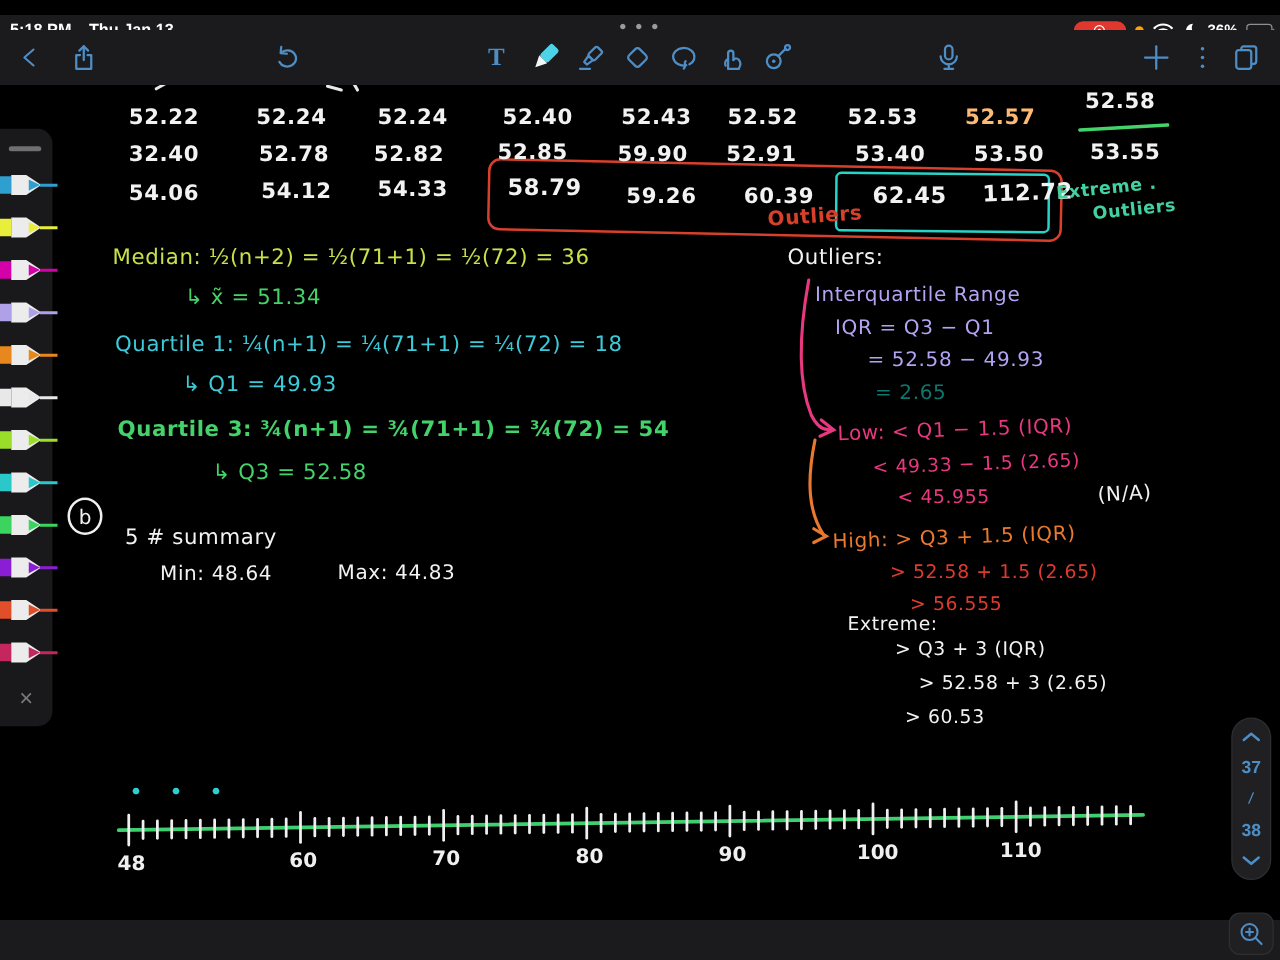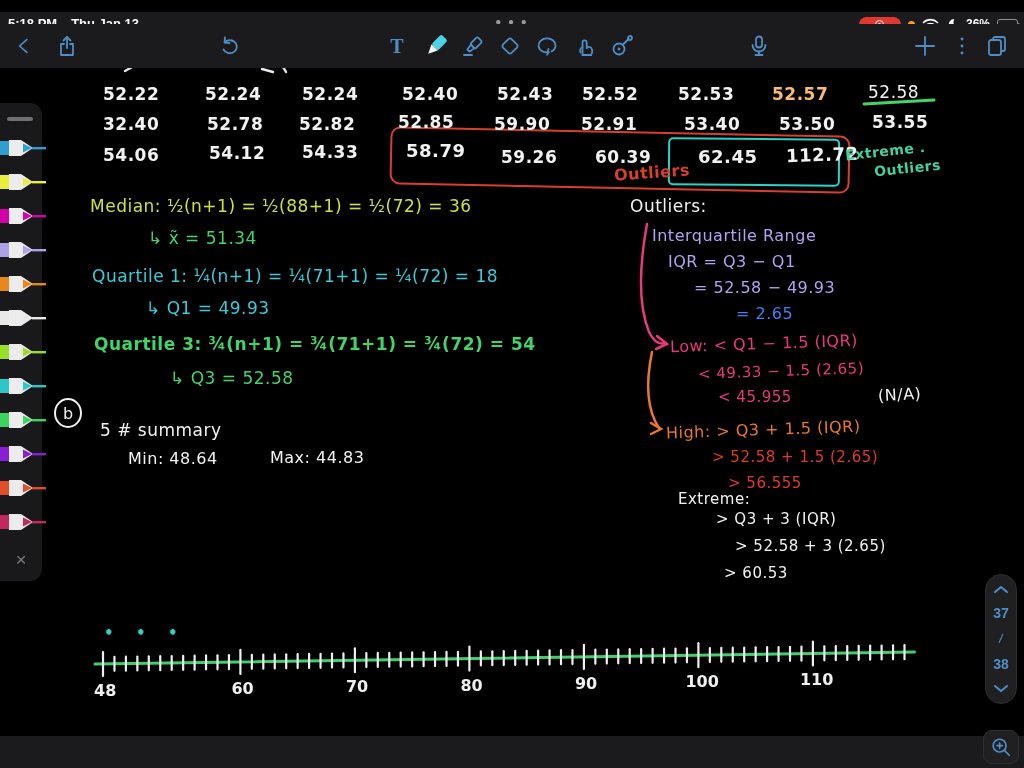--- a/index.html
+++ b/index.html
@@ -180,55 +180,55 @@
       </svg>
     <div id="notes">
         <div class="ink" style="left: 103px; top: 84px; color: rgb(242, 242, 242); font-size: 17px; font-weight: bold;">52.22</div>
         <div class="ink" style="left: 205px; top: 84px; color: rgb(242, 242, 242); font-size: 17px; font-weight: bold;">52.24</div>
         <div class="ink" style="left: 302px; top: 84px; color: rgb(242, 242, 242); font-size: 17px; font-weight: bold;">52.24</div>
         <div class="ink" style="left: 402px; top: 84px; color: rgb(242, 242, 242); font-size: 17px; font-weight: bold;">52.40</div>
         <div class="ink" style="left: 497px; top: 84px; color: rgb(242, 242, 242); font-size: 17px; font-weight: bold;">52.43</div>
         <div class="ink" style="left: 582px; top: 84px; color: rgb(242, 242, 242); font-size: 17px; font-weight: bold;">52.52</div>
         <div class="ink" style="left: 678px; top: 84px; color: rgb(242, 242, 242); font-size: 17px; font-weight: bold;">52.53</div>
         <div class="ink" style="left: 772px; top: 84px; color: #fdba74; font-size: 17px; font-weight: bold;">52.57</div>
-        <div class="ink" style="left: 868px; top: 82px; color: rgb(242, 242, 242); font-size: 17px; font-weight: normal;">52.58</div>
+        <div class="ink" style="left: 868px; top: 71px; color: rgb(242, 242, 242); font-size: 17px; font-weight: bold;">52.58</div>
         <div class="ink" style="left: 103px; top: 114px; color: rgb(242, 242, 242); font-size: 17px; font-weight: bold;">32.40</div>
         <div class="ink" style="left: 207px; top: 114px; color: rgb(242, 242, 242); font-size: 17px; font-weight: bold;">52.78</div>
         <div class="ink" style="left: 299px; top: 114px; color: rgb(242, 242, 242); font-size: 17px; font-weight: bold;">52.82</div>
         <div class="ink" style="left: 398px; top: 112px; color: rgb(242, 242, 242); font-size: 17px; font-weight: bold;">52.85</div>
         <div class="ink" style="left: 494px; top: 114px; color: rgb(242, 242, 242); font-size: 17px; font-weight: bold;">59.90</div>
         <div class="ink" style="left: 581px; top: 114px; color: rgb(242, 242, 242); font-size: 17px; font-weight: bold;">52.91</div>
         <div class="ink" style="left: 684px; top: 114px; color: rgb(242, 242, 242); font-size: 17px; font-weight: bold;">53.40</div>
         <div class="ink" style="left: 779px; top: 114px; color: rgb(242, 242, 242); font-size: 17px; font-weight: bold;">53.50</div>
         <div class="ink" style="left: 872px; top: 112px; color: rgb(242, 242, 242); font-size: 17px; font-weight: bold;">53.55</div>
         <div class="ink" style="left: 103px; top: 145px; color: rgb(242, 242, 242); font-size: 17px; font-weight: bold;">54.06</div>
         <div class="ink" style="left: 209px; top: 143px; color: rgb(242, 242, 242); font-size: 17px; font-weight: bold;">54.12</div>
         <div class="ink" style="left: 302px; top: 142px; color: rgb(242, 242, 242); font-size: 17px; font-weight: bold;">54.33</div>
         <div class="ink" style="left: 406px; top: 140px; color: rgb(242, 242, 242); font-size: 18px; font-weight: bold;">58.79</div>
         <div class="ink" style="left: 501px; top: 147px; color: rgb(242, 242, 242); font-size: 17px; font-weight: bold;">59.26</div>
         <div class="ink" style="left: 595px; top: 147px; color: rgb(242, 242, 242); font-size: 17px; font-weight: bold;">60.39</div>
         <div class="ink" style="left: 698px; top: 146px; color: rgb(242, 242, 242); font-size: 18px; font-weight: bold;">62.45</div>
         <div class="ink" style="left: 786px; top: 144px; color: rgb(242, 242, 242); font-size: 18px; font-weight: bold; transform: rotate(-2deg);">112.72</div>
         <div class="ink" style="left: 614px; top: 163px; color: rgb(217, 64, 44); font-size: 16px; font-weight: bold; transform: rotate(-4deg);">Outliers</div>
         <div class="ink" style="left: 845px; top: 143px; color: rgb(67, 209, 160); font-size: 14px; font-weight: bold; transform: rotate(-6deg);">Extreme .</div>
         <div class="ink" style="left: 874px; top: 160px; color: rgb(67, 209, 160); font-size: 14px; font-weight: bold; transform: rotate(-6deg);">Outliers</div>
-        <div class="ink" style="left: 90px; top: 196px; color: rgb(201, 224, 74); font-size: 17px;">Median: ½(n+1) = ½(88+1) = ½(72) = 36</div>
+        <div class="ink" style="left: 90px; top: 196px; color: rgb(201, 224, 74); font-size: 17px;">Median: ½(n+2) = ½(71+1) = ½(72) = 36</div>
         <div class="ink" style="left: 148px; top: 228px; color: rgb(68, 210, 106); font-size: 17px;">↳ x̃ = 51.34</div>
         <div class="ink" style="left: 92px; top: 266px; color: rgb(60, 201, 216); font-size: 17px;">Quartile 1: ¼(n+1) = ¼(71+1) = ¼(72) = 18</div>
         <div class="ink" style="left: 146px; top: 298px; color: rgb(60, 201, 216); font-size: 17px;">↳ Q1 = 49.93</div>
         <div class="ink" style="left: 94px; top: 334px; color: rgb(68, 210, 106); font-size: 17px; font-weight: bold;">Quartile 3: ¾(n+1) = ¾(71+1) = ¾(72) = 54</div>
         <div class="ink" style="left: 150px; top: 368px; color: rgb(68, 210, 106); font-size: 17px; margin-left: 20px;">↳ Q3 = 52.58</div>
         <div class="ink" style="left: 100px; top: 420px; color: rgb(242, 242, 242); font-size: 17px;">5 # summary</div>
         <div class="ink" style="left: 128px; top: 449px; color: rgb(242, 242, 242); font-size: 16px;">Min: 48.64</div>
         <div class="ink" style="left: 270px; top: 448px; color: rgb(242, 242, 242); font-size: 16px;">Max: 44.83</div>
         <div class="ink" style="left: 630px; top: 196px; color: rgb(242, 242, 242); font-size: 17px;">Outliers:</div>
         <div class="ink" style="left: 652px; top: 226px; color: rgb(179, 163, 242); font-size: 16px;">Interquartile Range</div>
         <div class="ink" style="left: 668px; top: 252px; color: rgb(179, 163, 242); font-size: 16px;">IQR = Q3 − Q1</div>
         <div class="ink" style="left: 694px; top: 278px; color: rgb(179, 163, 242); font-size: 16px;">= 52.58 − 49.93</div>
-        <div class="ink" style="left: 736px; top: 304px; color: #3b82f6; font-size: 16px;">= 2.65</div>
+        <div class="ink" style="left: 700px; top: 304px; color: #0f766e; font-size: 16px;">= 2.65</div>
         <div class="ink" style="left: 670px; top: 334px; color: rgb(232, 56, 127); font-size: 16px; transform: rotate(-2deg);">Low: &lt; Q1 − 1.5 (IQR)</div>
         <div class="ink" style="left: 698px; top: 362px; color: rgb(232, 56, 127); font-size: 15px; transform: rotate(-2deg);">&lt; 49.33 − 1.5 (2.65)</div>
         <div class="ink" style="left: 718px; top: 388px; color: rgb(232, 56, 127); font-size: 15px;">&lt; 45.955</div>
         <div class="ink" style="left: 878px; top: 385px; color: rgb(242, 242, 242); font-size: 16px; transform: rotate(-3deg);">(N/A)</div>
         <div class="ink" style="left: 666px; top: 420px; color: rgb(232, 121, 46); font-size: 16px; transform: rotate(-2deg);">High: &gt; Q3 + 1.5 (IQR)</div>
         <div class="ink" style="left: 712px; top: 448px; color: rgb(224, 58, 46); font-size: 15px;">&gt; 52.58 + 1.5 (2.65)</div>
         <div class="ink" style="left: 728px; top: 474px; color: rgb(224, 58, 46); font-size: 15px;">&gt; 56.555</div>
         <div class="ink" style="left: 678px; top: 490px; color: rgb(242, 242, 242); font-size: 15px;">Extreme:</div>
         <div class="ink" style="left: 716px; top: 510px; color: rgb(242, 242, 242); font-size: 15px;">&gt; Q3 + 3 (IQR)</div>
         <div class="ink" style="left: 710px; top: 537px; color: rgb(242, 242, 242); font-size: 15px; margin-left: 25px;">&gt; 52.58 + 3 (2.65)</div>

